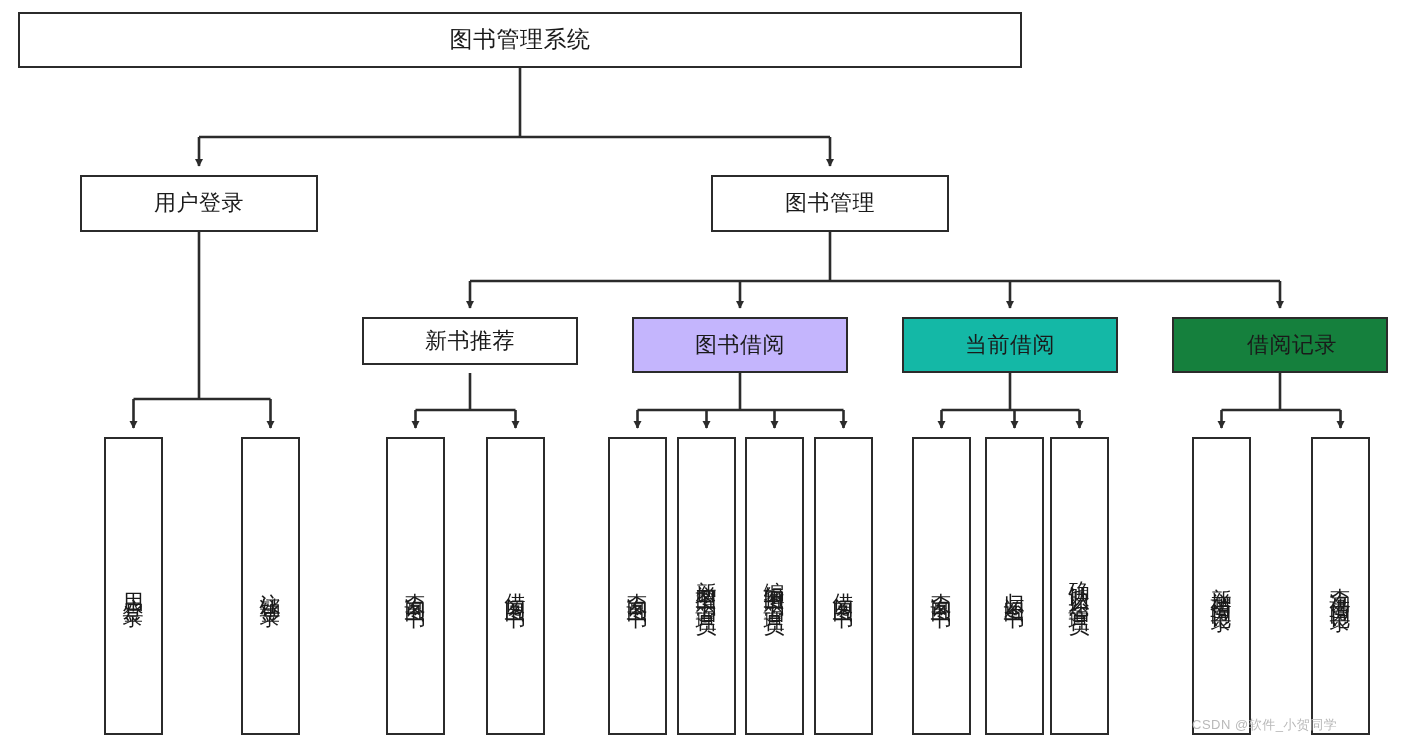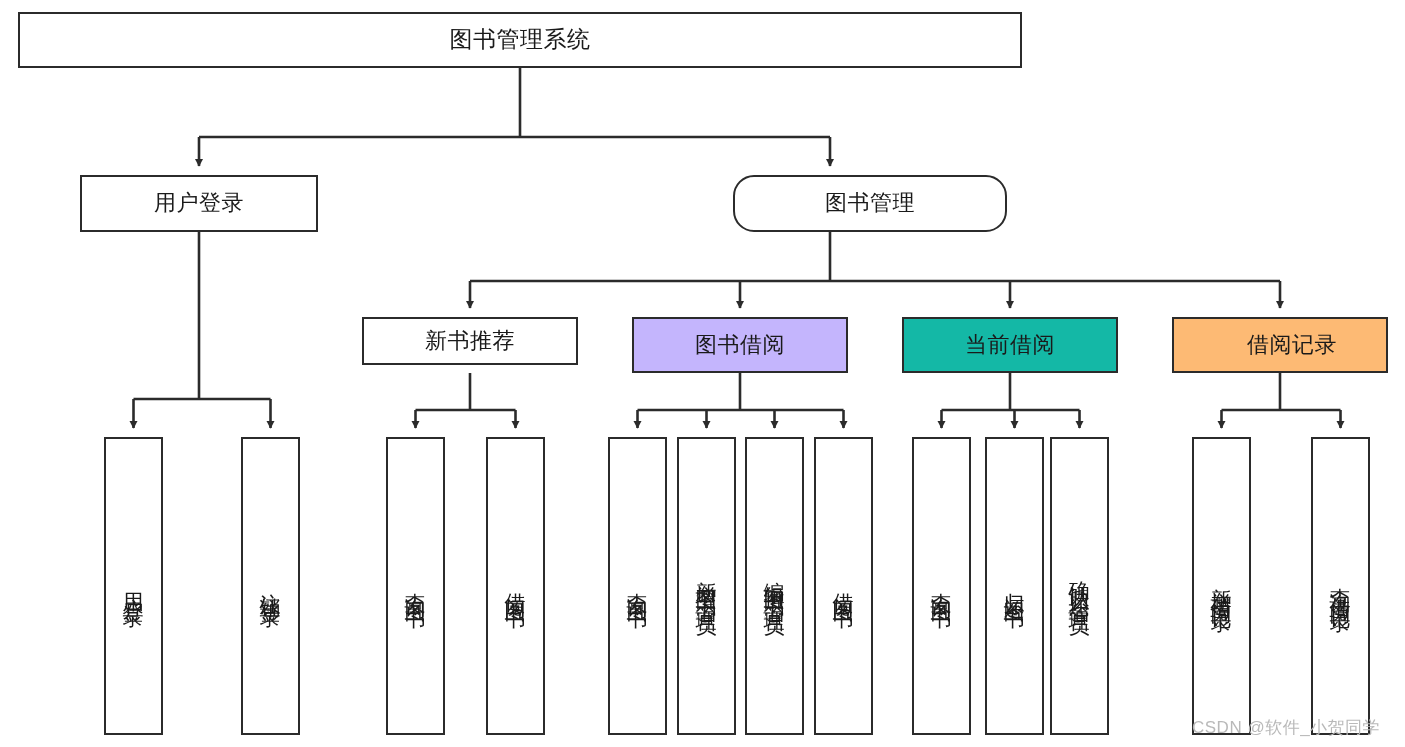--- a/index.html
+++ b/index.html
@@ -61,21 +61,21 @@
     writing-mode: vertical-rl;
     text-orientation: upright;
     font-size: 21px;
     letter-spacing: 5px;
     line-height: 1.0;
     max-height: 100%;
   }
   .watermark {
     position: absolute;
     color: #b9b9b9;
-    font-size: 17px;
+    font-size: 13px;
     letter-spacing: 0.5px;
     white-space: nowrap;
     user-select: none;
   }
 </style>
 </head>
 <body>
 
 <div id="diagram-root">
   <svg id="edges-layer" width="1405" height="747" viewBox="0 0 1405 747" xmlns="http://www.w3.org/2000/svg">
@@ -121,33 +121,33 @@
       </g>
   </svg>
 
   <div id="nodes-layer">
       <div class="node horiz root" style="left: 18px; top: 12px; width: 1004px; height: 56px; background: rgb(255, 255, 255); border-color: rgb(43, 43, 43);">
         <span class="node-label" style="color: rgb(26, 26, 26);">图书管理系统</span>
       </div>
       <div class="node horiz" style="left: 80px; top: 175px; width: 238px; height: 57px; background: rgb(255, 255, 255); border-color: rgb(43, 43, 43);">
         <span class="node-label" style="color: rgb(26, 26, 26);">用户登录</span>
       </div>
-      <div class="node horiz" style="left: 733px; top: 175px; width: 274px; height: 57px; background: rgb(255, 255, 255); border-color: rgb(43, 43, 43); border-radius: 21px;">
+      <div class="node horiz" style="left: 711px; top: 175px; width: 238px; height: 57px; background: rgb(255, 255, 255); border-color: rgb(43, 43, 43);">
         <span class="node-label" style="color: rgb(26, 26, 26);">图书管理</span>
       </div>
       <div class="node horiz" style="left: 362px; top: 317px; width: 216px; height: 48px; background: rgb(255, 255, 255); border-color: rgb(43, 43, 43);">
         <span class="node-label" style="color: rgb(26, 26, 26);">新书推荐</span>
       </div>
       <div class="node horiz" style="left: 632px; top: 317px; width: 216px; height: 56px; background: #c4b5fd; border-color: rgb(43, 43, 43);">
         <span class="node-label" style="color: rgb(26, 26, 26);">图书借阅</span>
       </div>
       <div class="node horiz" style="left: 902px; top: 317px; width: 216px; height: 56px; background: #14b8a6; border-color: rgb(43, 43, 43);">
         <span class="node-label" style="color: rgb(26, 26, 26);">当前借阅</span>
       </div>
-      <div class="node horiz" style="left: 1172px; top: 317px; width: 216px; height: 56px; background: #fdba74; border-color: rgb(43, 43, 43); padding-left: 24px;">
+      <div class="node horiz" style="left: 1172px; top: 317px; width: 216px; height: 56px; background: #15803d; border-color: rgb(43, 43, 43); padding-left: 24px;">
         <span class="node-label" style="color: rgb(26, 26, 26);">借阅记录</span>
       </div>
       <div class="node vert" style="left: 104px; top: 437px; width: 59px; height: 298px; background: rgb(255, 255, 255); border-color: rgb(43, 43, 43);">
         <span class="node-label" style="color: rgb(26, 26, 26);">用户登录</span>
       </div>
       <div class="node vert" style="left: 241px; top: 437px; width: 59px; height: 298px; background: rgb(255, 255, 255); border-color: rgb(43, 43, 43);">
         <span class="node-label" style="color: rgb(26, 26, 26);">注销登录</span>
       </div>
       <div class="node vert" style="left: 386px; top: 437px; width: 59px; height: 298px; background: rgb(255, 255, 255); border-color: rgb(43, 43, 43);">
         <span class="node-label" style="color: rgb(26, 26, 26);">查询图书</span>

